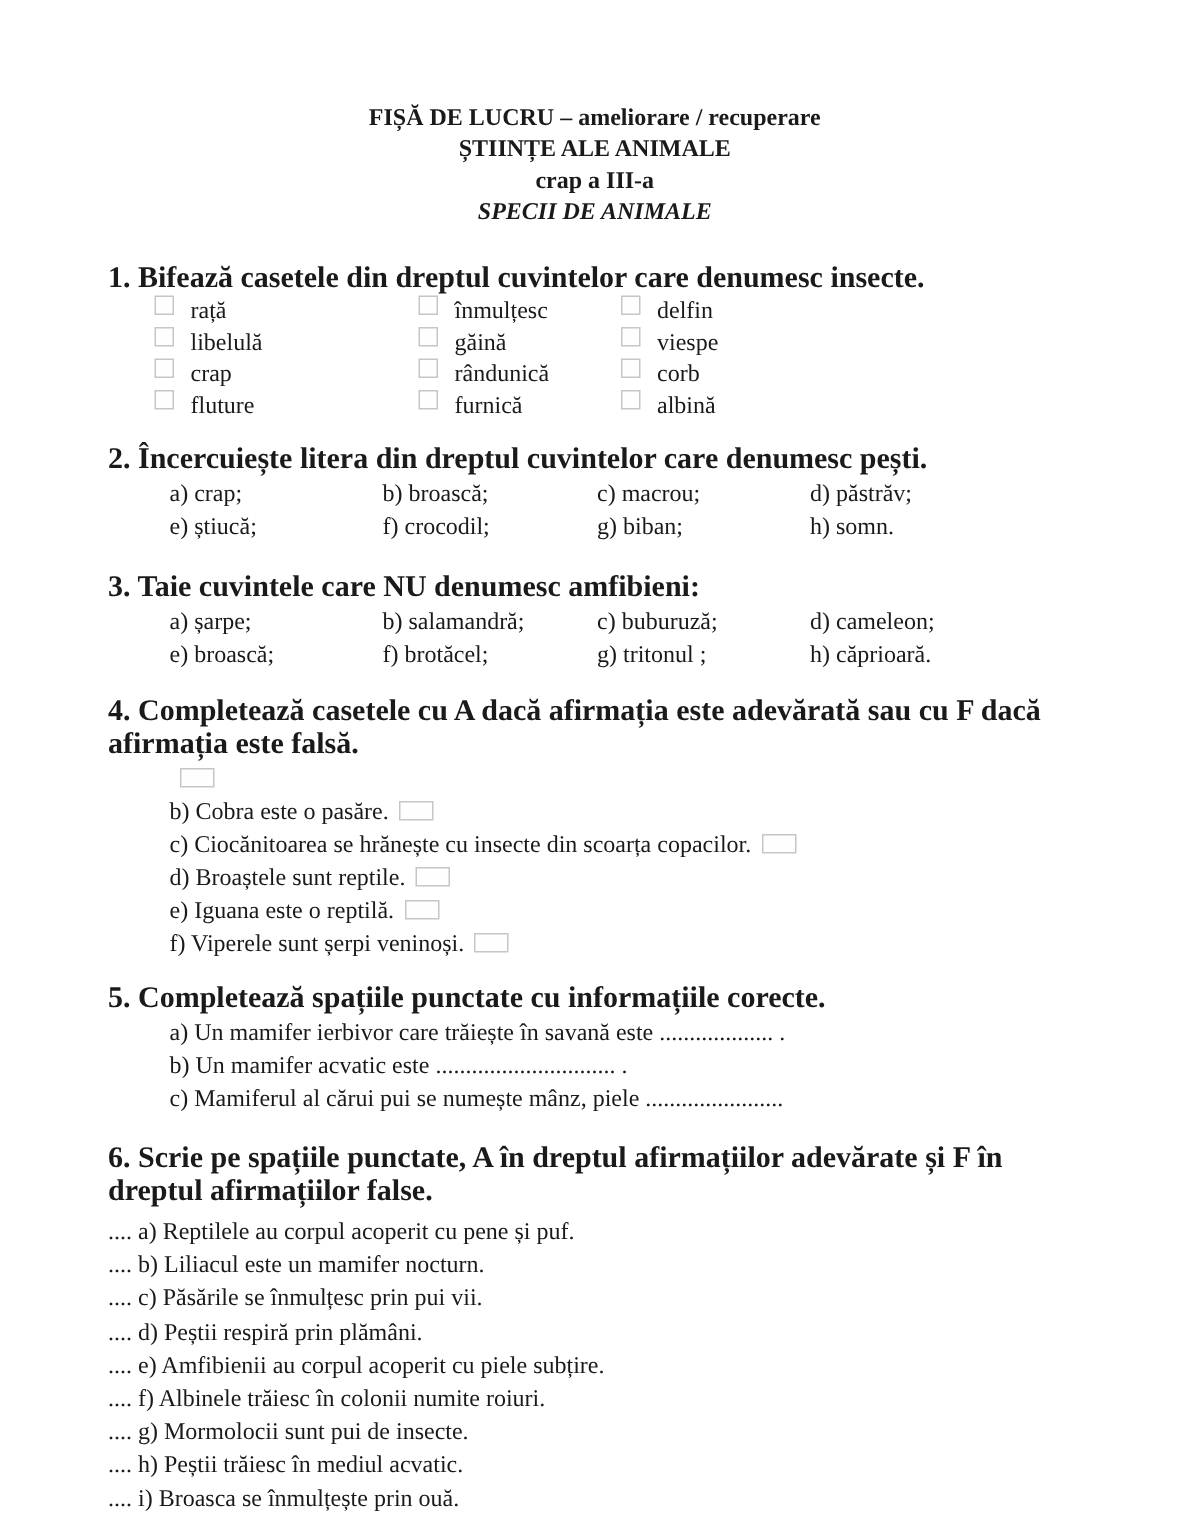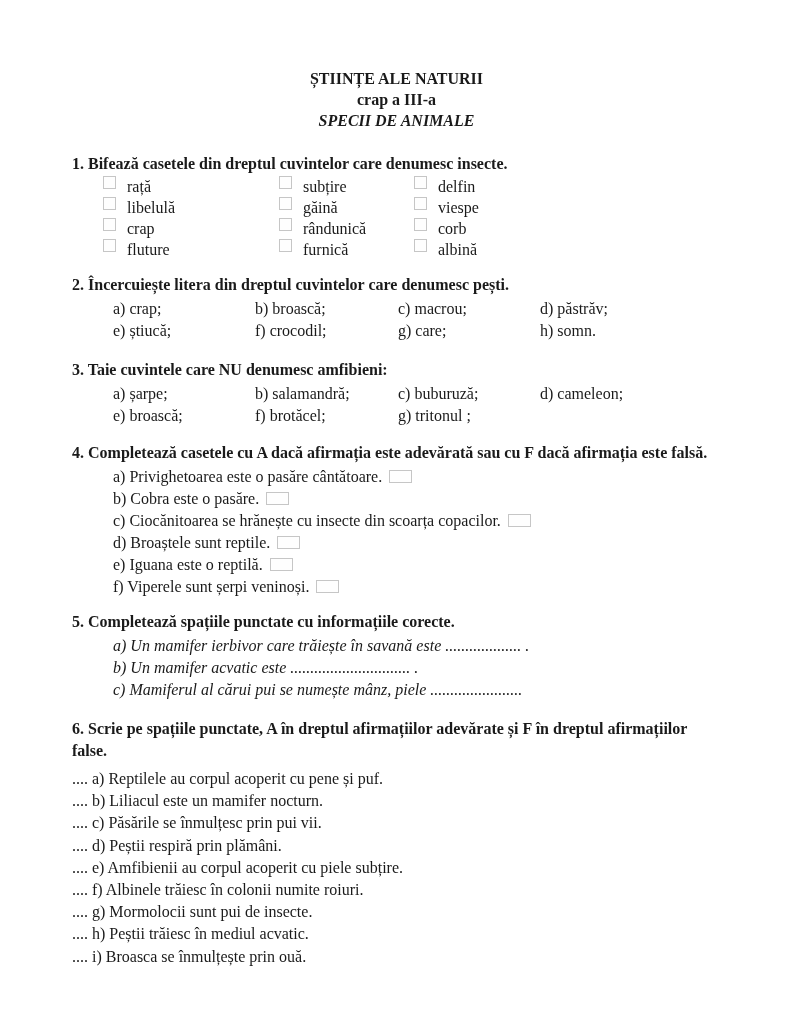--- a/index.html
+++ b/index.html
@@ -13,21 +13,21 @@
     overflow: hidden;
   }
   .page { padding: 68px 70px 0 72px; }
 
   
   .title-block { text-align: center; }
   .title-line { font-weight: 700; line-height: 21px; font-size: 16px; }
   .title-line.italic { font-style: italic; }
 
   
-  .ex-heading { font-weight: 700; font-size: 16px; line-height: 22px; }
+  .ex-heading { font-weight: 700; font-size: 20px; line-height: 22px; }
   .sec-1 { margin-top: 22px; }
   .sec-2 { margin-top: 14px; }
   .sec-3 { margin-top: 17px; }
   .sec-4 { margin-top: 15px; }
   .sec-5 { margin-top: 13px; }
   .sec-6 { margin-top: 17px; }
 
   
   .cbx-grid {
     margin-left: 31px;
@@ -60,48 +60,49 @@
   .answer-box {
     display: inline-block;
     width: 23px; height: 13px;
     border: 1px solid #c6c6c6;
     background: #fefefe;
     margin-left: 7px;
     vertical-align: -1px;
   }
 
   
-  .fill-list { margin-left: 41px; margin-top: 2px; font-style: italic; }
+  .fill-list { margin-left: 41px; margin-top: 2px; }
   .fill { line-height: 22px; }
 
   
   .tf-list { margin-top: 6px; }
   .tf { line-height: 22.2px; }
 </style>
 </head>
 <body>
 
 <div class="page">
 
   <header class="title-block">
-    <div class="title-line">ȘTIINȚE ALE NATURII</div>
+    <div class="title-line">FIȘĂ DE LUCRU – ameliorare / recuperare</div>
+    <div class="title-line">ȘTIINȚE ALE ANIMALE</div>
     <div class="title-line">crap a III-a</div>
     <div class="title-line italic">SPECII DE ANIMALE</div>
   </header>
 
   <section class="sec-1">
     <div class="ex-heading">1. Bifează casetele din dreptul cuvintelor care denumesc insecte.</div>
     <div class="cbx-grid">
       <div class="cbx-cell">
           <span class="cbx"></span>
           <span class="cbx-label">rață</span>
         </div>
       <div class="cbx-cell">
           <span class="cbx"></span>
-          <span class="cbx-label">subțire</span>
+          <span class="cbx-label">înmulțesc</span>
         </div>
       <div class="cbx-cell">
           <span class="cbx"></span>
           <span class="cbx-label">delfin</span>
         </div>
       <div class="cbx-cell">
           <span class="cbx"></span>
           <span class="cbx-label">libelulă</span>
         </div>
       <div class="cbx-cell">
@@ -141,42 +142,43 @@
 
   <section class="sec-2">
     <div class="ex-heading">2. Încercuiește litera din dreptul cuvintelor care denumesc pești.</div>
     <div class="opt-grid">
       <span class="opt">a) crap;</span>
       <span class="opt">b) broască;</span>
       <span class="opt">c) macrou;</span>
       <span class="opt">d) păstrăv;</span>
       <span class="opt">e) știucă;</span>
       <span class="opt">f) crocodil;</span>
-      <span class="opt">g) care;</span>
+      <span class="opt">g) biban;</span>
       <span class="opt">h) somn.</span>
     </div>
   </section>
 
   <section class="sec-3">
     <div class="ex-heading">3. Taie cuvintele care NU denumesc amfibieni:</div>
     <div class="opt-grid">
       <span class="opt">a) șarpe;</span>
       <span class="opt">b) salamandră;</span>
       <span class="opt">c) buburuză;</span>
       <span class="opt">d) cameleon;</span>
       <span class="opt">e) broască;</span>
       <span class="opt">f) brotăcel;</span>
       <span class="opt">g) tritonul ;</span>
+      <span class="opt">h) căprioară.</span>
     </div>
   </section>
 
   <section class="sec-4">
     <div class="ex-heading">4. Completează casetele cu A dacă afirmația este adevărată sau cu F dacă afirmația este falsă.</div>
     <div class="stmt-list">
-      <div class="stmt"><span>a) Privighetoarea este o pasăre cântătoare.</span><span class="answer-box"></span></div>
+      <div class="stmt"><span class="answer-box"></span></div>
       <div class="stmt"><span>b) Cobra este o pasăre.</span><span class="answer-box"></span></div>
       <div class="stmt"><span>c) Ciocănitoarea se hrănește cu insecte din scoarța copacilor.</span><span class="answer-box"></span></div>
       <div class="stmt"><span>d) Broaștele sunt reptile.</span><span class="answer-box"></span></div>
       <div class="stmt"><span>e) Iguana este o reptilă.</span><span class="answer-box"></span></div>
       <div class="stmt"><span>f) Viperele sunt șerpi veninoși.</span><span class="answer-box"></span></div>
     </div>
   </section>
 
   <section class="sec-5">
     <div class="ex-heading">5. Completează spațiile punctate cu informațiile corecte.</div>

